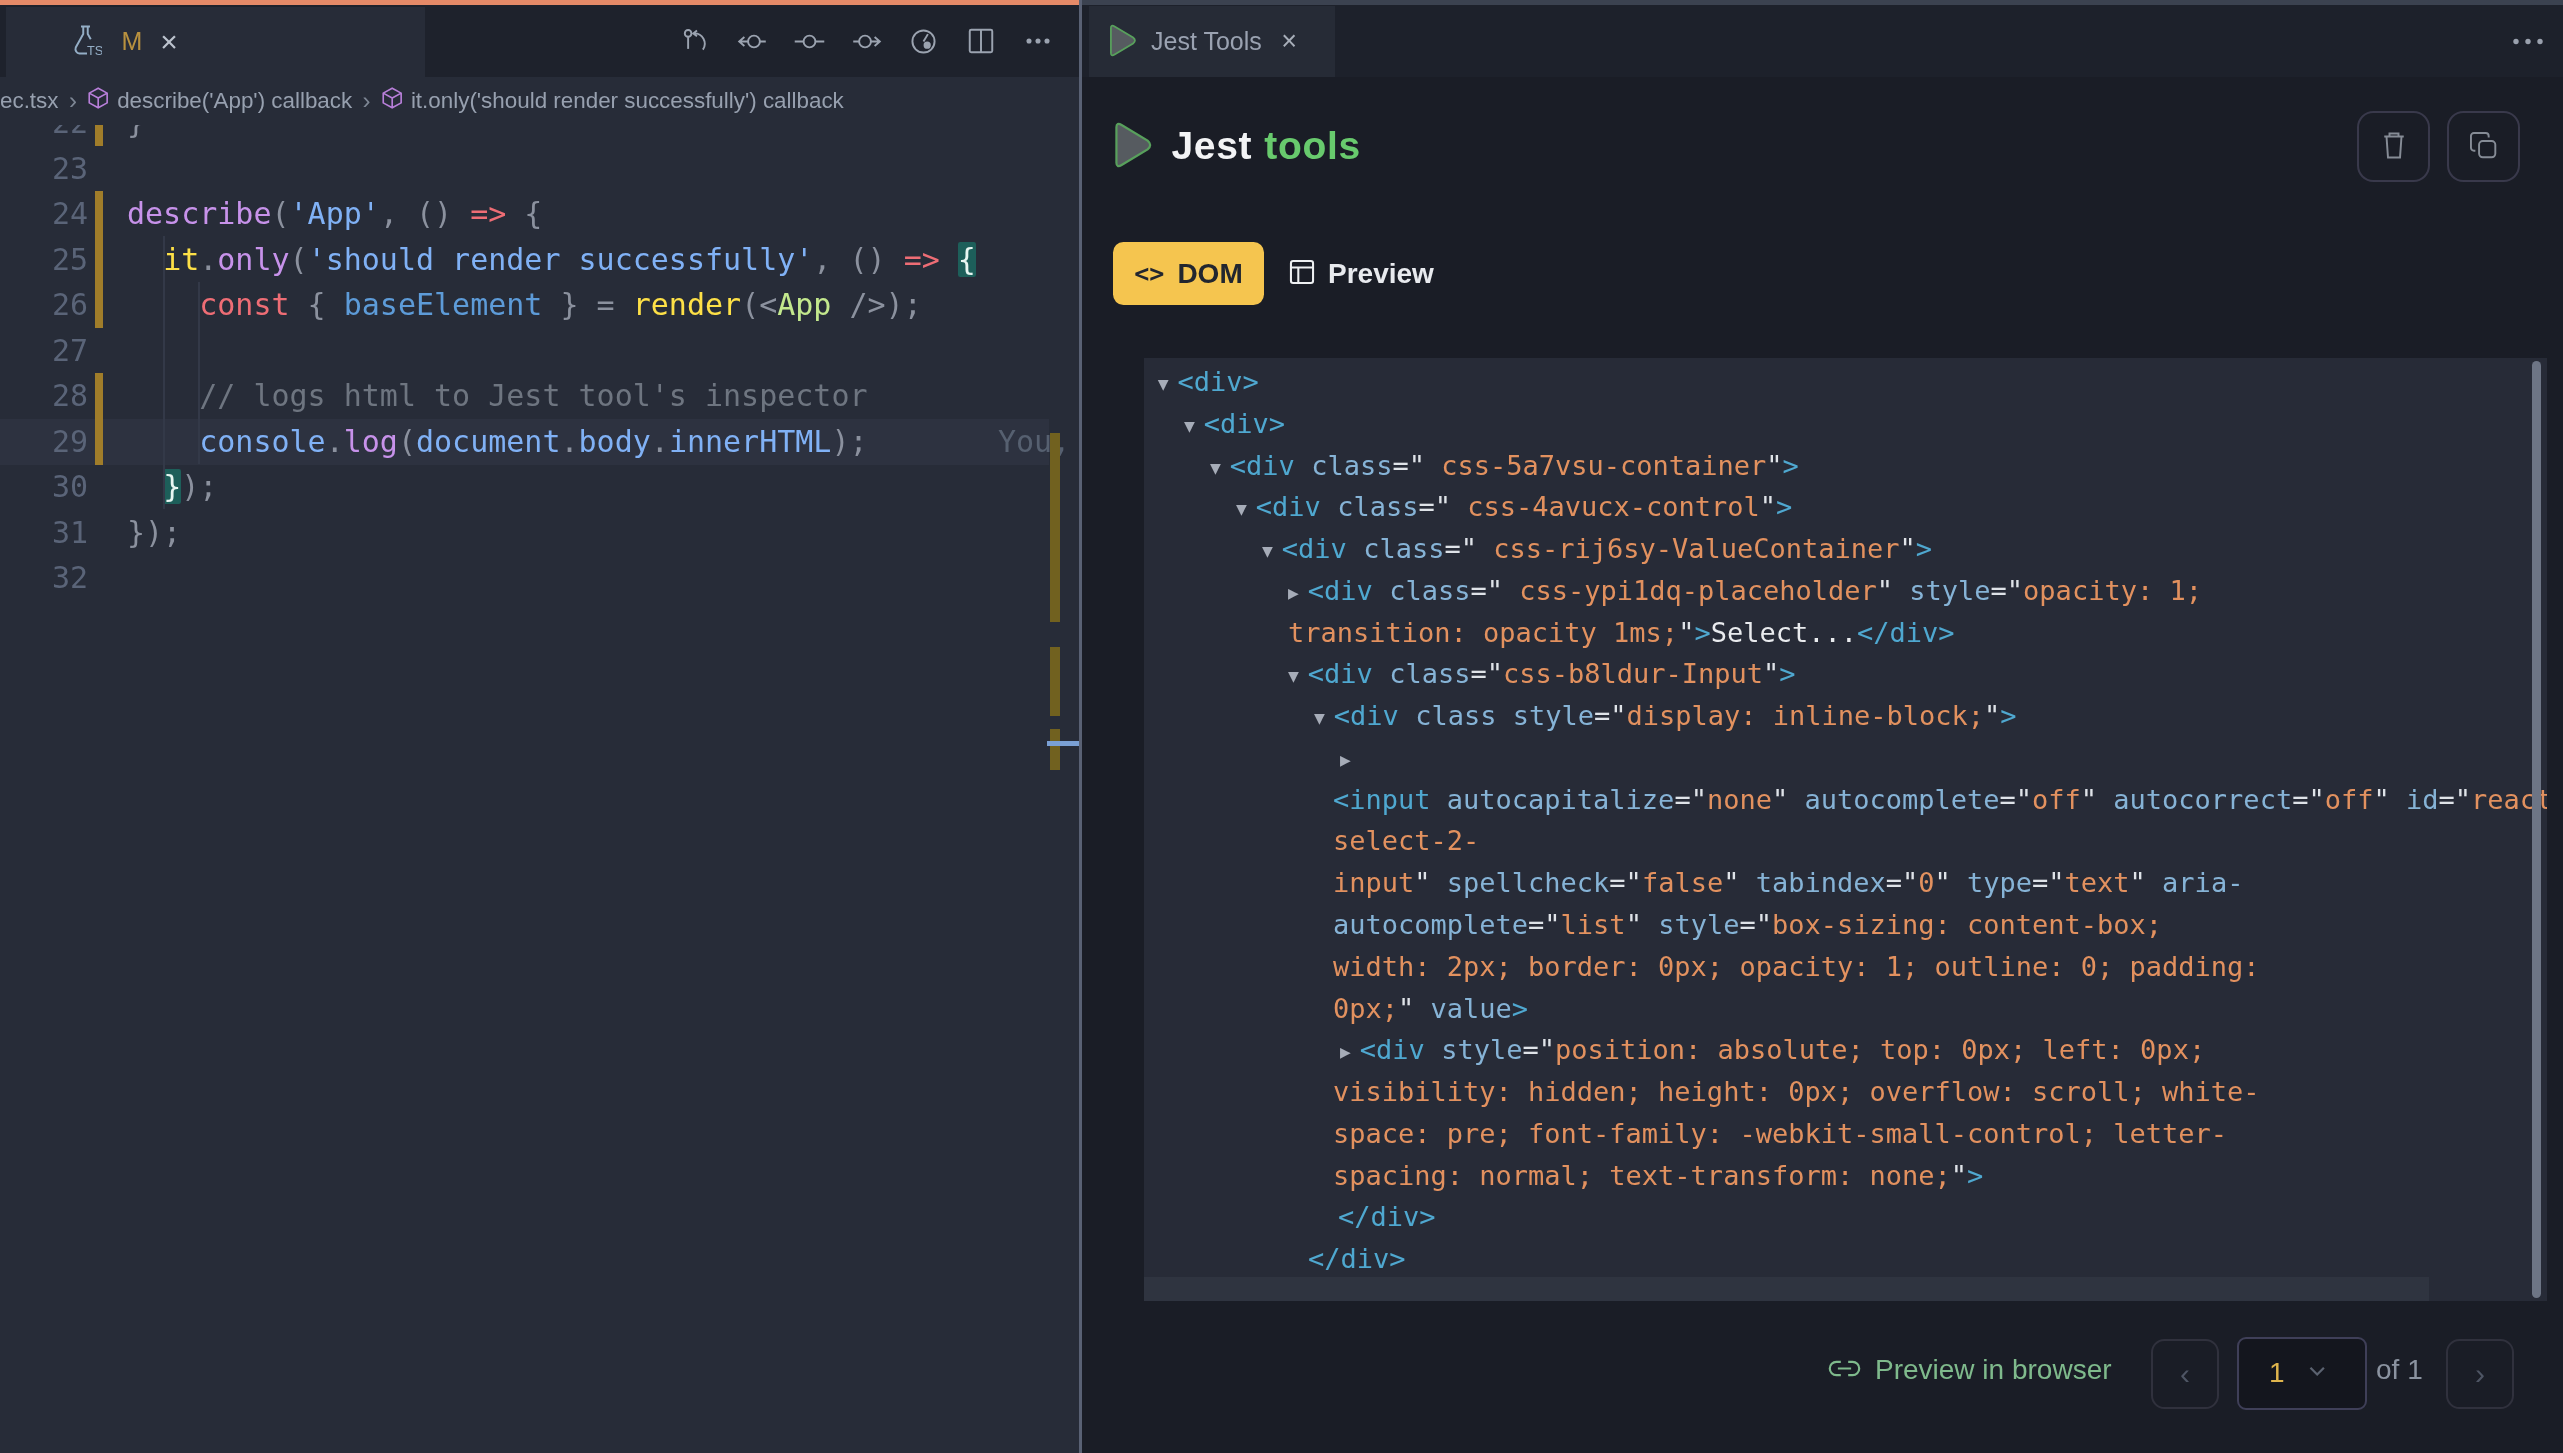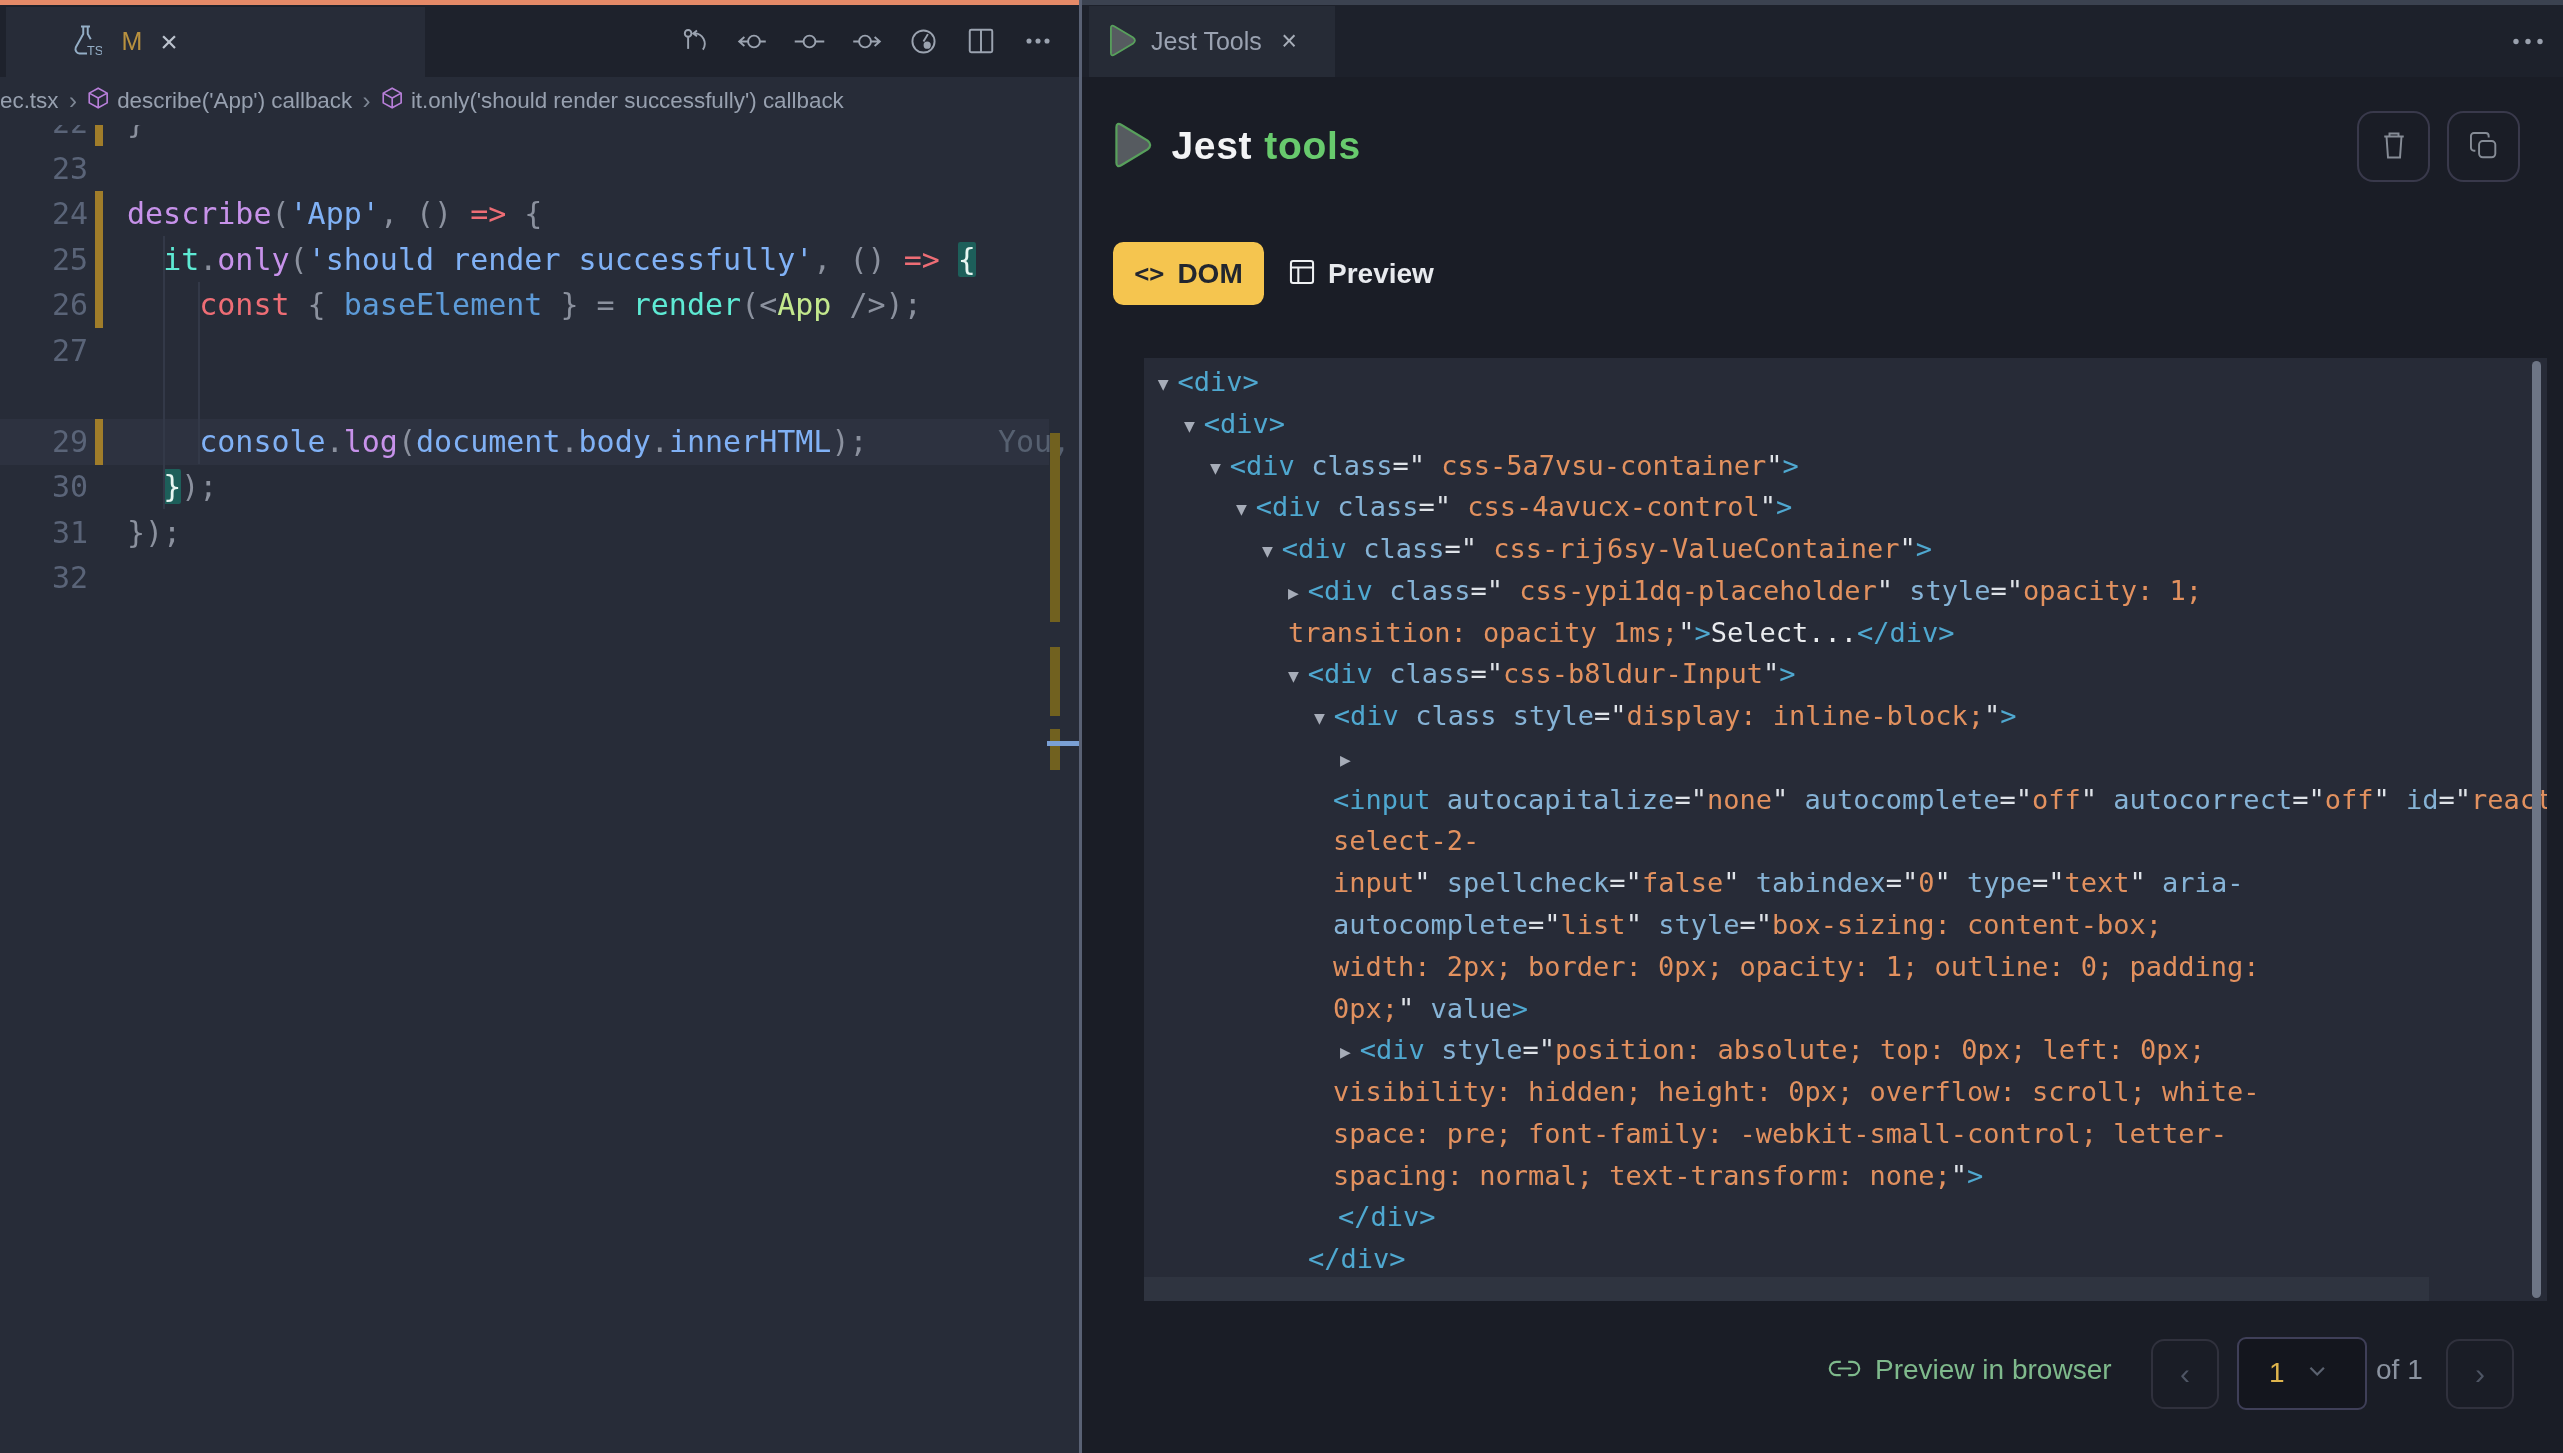--- a/index.html
+++ b/index.html
@@ -29,21 +29,21 @@
   
   #code-lines{position:absolute;left:0;top:100px;width:1079px;height:522px;z-index:1;
     font-family:"DejaVu Sans Mono",monospace;font-size:30px;}
   .crow{position:absolute;left:0;width:1079px;height:46px;line-height:46px;white-space:pre;}
   .crow.hl{background:#2d3240;width:1049px;}
   .lnum{position:absolute;left:0;top:0;width:88px;text-align:right;color:#5a6478;}
   .modbar{position:absolute;left:95px;top:0;width:7.5px;height:46px;background:#a07d2a;}
   .ctext{position:absolute;left:127px;top:0;}
   .ghost{position:absolute;left:998px;top:0;color:#566070;}
   .tk-fn{color:#c792ea;} .tk-str{color:#80b1f5;} .tk-kw{color:#ee6d75;}
-  .tk-punct{color:#8b919e;} .tk-plain{color:#bcc5d2;} .tk-obj{color:#5eead4;}
+  .tk-punct{color:#8b919e;} .tk-plain{color:#bcc5d2;} .tk-obj{color:#fde047;}
   .tk-ident{color:#5d9bd8;} .tk-cmp{color:#c3e88d;} .tk-cmt{color:#6e7580;}
   .tk-var{color:#80b1f5;}
   .tk-bhl{background:#1d5f5a;color:#e8f6f2;border-radius:2.2px;}
   .iguide{position:absolute;width:1.5px;background:#333948;z-index:2;}
   #guide1{left:163px;top:236px;height:273px;}
   #guide2{left:198px;top:282px;height:182px;}
 
   
   .rmark{position:absolute;left:1050px;width:10.4px;background:#71611f;z-index:6;}
   #ruler-cursor{position:absolute;left:1047px;width:33px;height:4.5px;background:#7aa0d4;z-index:7;}
@@ -174,20 +174,21 @@
       </div>
     </div>
 
     <div id="code-lines">
         <div class="crow" style="top: 0px;"><i class="modbar"></i><span class="lnum">22</span><span class="ctext"><span class="tk-punct">}</span></span></div>
         <div class="crow" style="top: 46px;"><span class="lnum">23</span><span class="ctext"></span></div>
         <div class="crow" style="top: 91px;"><i class="modbar"></i><span class="lnum">24</span><span class="ctext"><span class="tk-fn">describe</span><span class="tk-punct">(</span><span class="tk-str">'App'</span><span class="tk-punct">, () </span><span class="tk-kw">=&gt;</span><span class="tk-punct"> {</span></span></div>
         <div class="crow" style="top: 137px;"><i class="modbar"></i><span class="lnum">25</span><span class="ctext"><span class="tk-plain">  </span><span class="tk-obj">it</span><span class="tk-punct">.</span><span class="tk-fn">only</span><span class="tk-punct">(</span><span class="tk-str">'should render successfully'</span><span class="tk-punct">, () </span><span class="tk-kw">=&gt;</span><span class="tk-punct"> </span><span class="tk-bhl">{</span></span></div>
         <div class="crow" style="top: 182px;"><i class="modbar"></i><span class="lnum">26</span><span class="ctext"><span class="tk-plain">    </span><span class="tk-kw">const</span><span class="tk-punct"> { </span><span class="tk-ident">baseElement</span><span class="tk-punct"> } = </span><span class="tk-obj">render</span><span class="tk-punct">(&lt;</span><span class="tk-cmp">App</span><span class="tk-punct"> /&gt;);</span></span></div>
         <div class="crow" style="top: 228px;"><span class="lnum">27</span><span class="ctext"></span></div>
+        <div class="crow" style="top: 273px;"><i class="modbar"></i><span class="lnum">28</span><span class="ctext"><span class="tk-plain">    </span><span class="tk-cmt">// logs html to Jest tool's inspector</span></span></div>
         <div class="crow hl" style="top: 319px;"><i class="modbar"></i><span class="lnum">29</span><span class="ctext"><span class="tk-plain">    </span><span class="tk-var">console</span><span class="tk-punct">.</span><span class="tk-fn">log</span><span class="tk-punct">(</span><span class="tk-var">document</span><span class="tk-punct">.</span><span class="tk-var">body</span><span class="tk-punct">.</span><span class="tk-var">innerHTML</span><span class="tk-punct">);</span></span><span class="ghost">You,</span></div>
         <div class="crow" style="top: 364px;"><span class="lnum">30</span><span class="ctext"><span class="tk-plain">  </span><span class="tk-bhl">}</span><span class="tk-punct">);</span></span></div>
         <div class="crow" style="top: 410px; padding-left: 28px;"><span class="lnum">31</span><span class="ctext"><span class="tk-punct">});</span></span></div>
         <div class="crow" style="top: 455px;"><span class="lnum">32</span><span class="ctext"></span></div>
       </div>
     <div id="guide1" class="iguide"></div>
     <div id="guide2" class="iguide"></div>
 
     <div id="breadcrumb">
         <span>ec.tsx</span>

